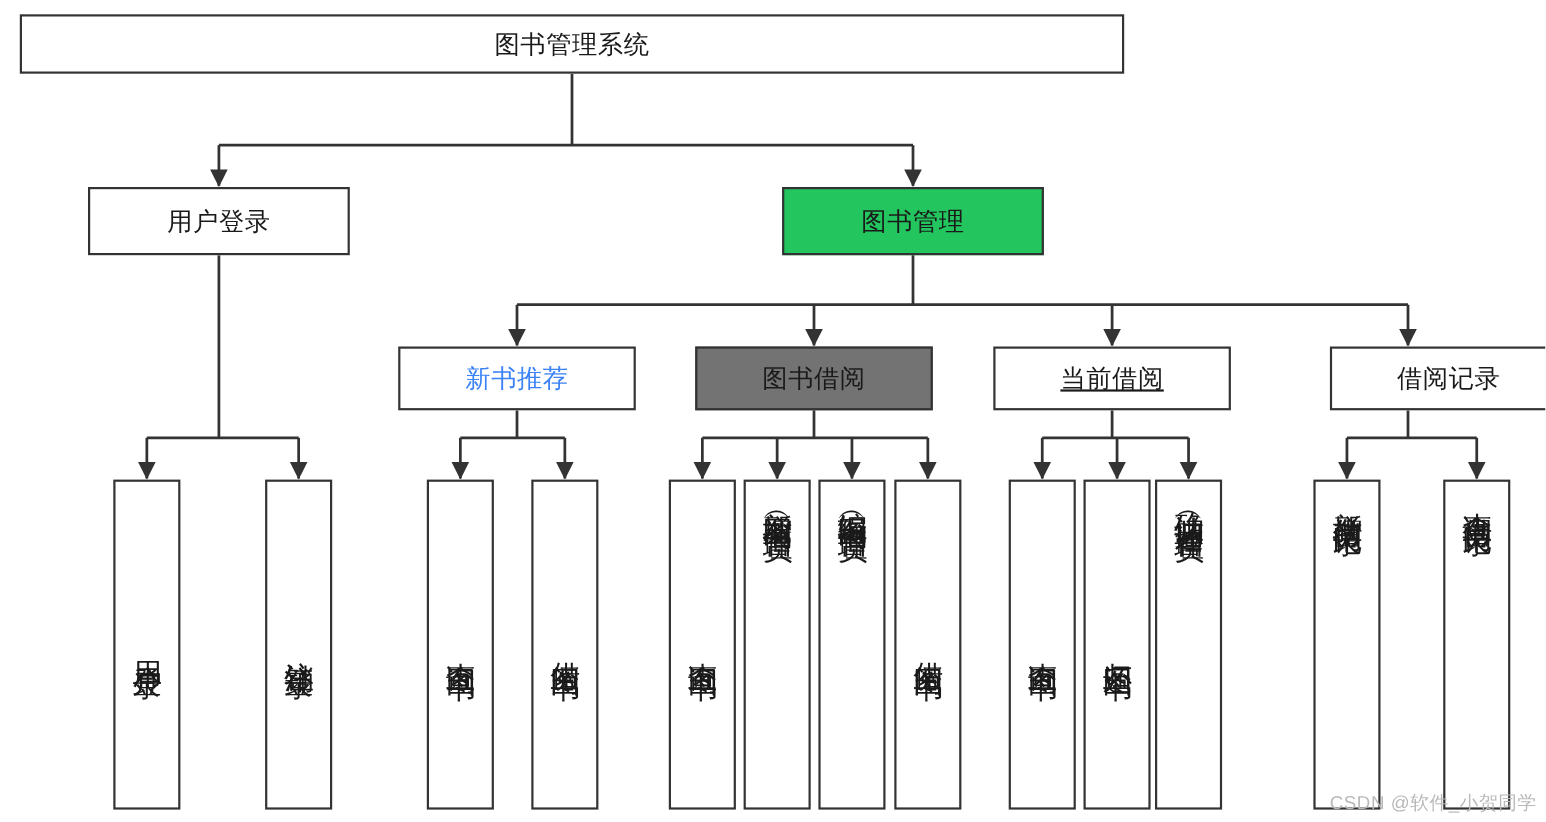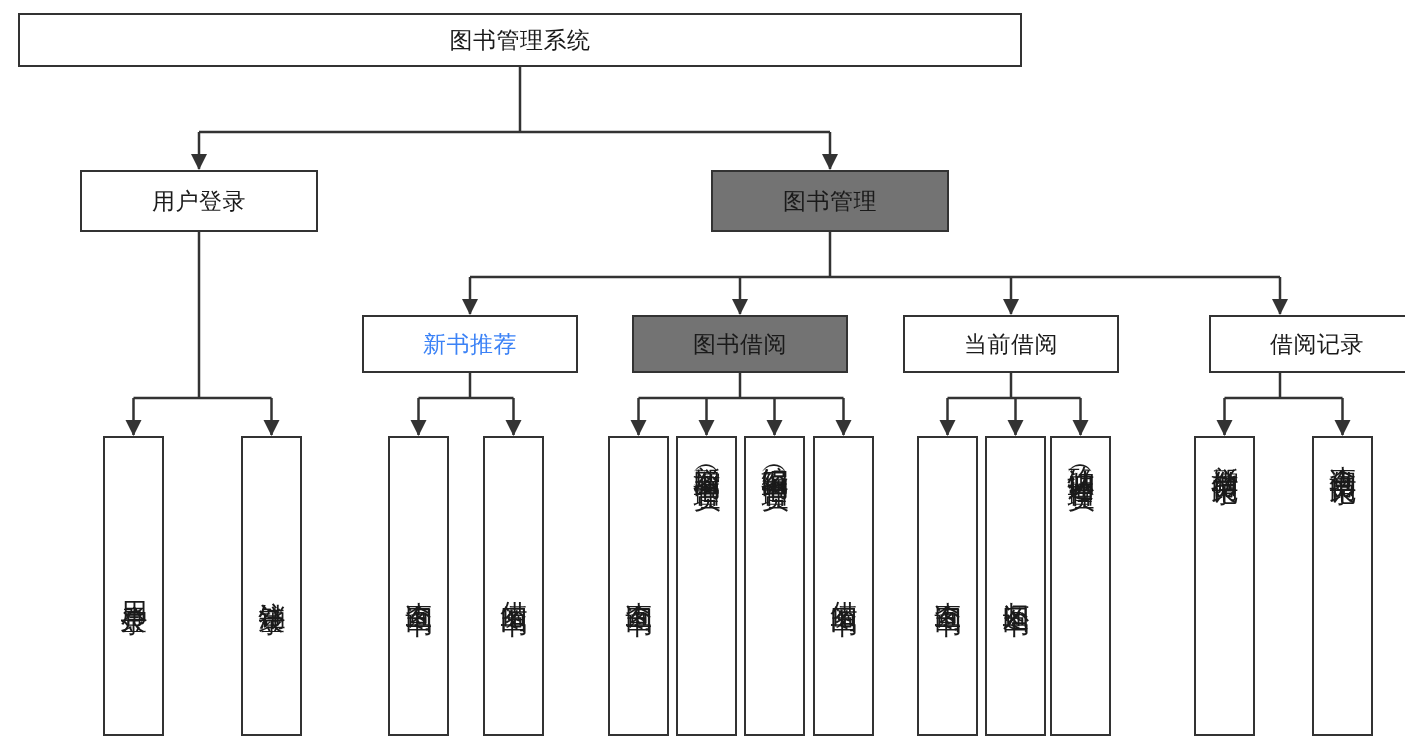--- a/index.html
+++ b/index.html
@@ -128,30 +128,30 @@
       <path d="M 1342.5 398 L 1342.5 435" stroke="#333333" stroke-width="2.5" fill="none"></path>
       <polygon points="1334.5,420 1350.5,420 1342.5,436" fill="#333333"></polygon>
     </svg>
   <div id="nodes-layer">
       <div class="node horiz" style="left: 18px; top: 13px; width: 1004px; height: 54px; border-color: rgb(51, 51, 51); background: rgb(255, 255, 255); color: rgb(26, 26, 26);">
         <span class="lbl">图书管理系统</span>
       </div>
       <div class="node horiz" style="left: 80px; top: 170px; width: 238px; height: 62px; border-color: rgb(51, 51, 51); background: rgb(255, 255, 255); color: rgb(26, 26, 26);">
         <span class="lbl">用户登录</span>
       </div>
-      <div class="node horiz" style="left: 711px; top: 170px; width: 238px; height: 62px; border-color: rgb(51, 51, 51); background: #737373; color: rgb(26, 26, 26);">
+      <div class="node horiz" style="left: 711px; top: 170px; width: 238px; height: 62px; border-color: rgb(51, 51, 51); background: #22c55e; color: rgb(26, 26, 26);">
         <span class="lbl">图书管理</span>
       </div>
       <div class="node horiz" style="left: 362px; top: 315px; width: 216px; height: 58px; border-color: rgb(51, 51, 51); background: rgb(255, 255, 255); color: #3b82f6;">
         <span class="lbl">新书推荐</span>
       </div>
       <div class="node horiz" style="left: 632px; top: 315px; width: 216px; height: 58px; border-color: rgb(51, 51, 51); background: #737373; color: rgb(26, 26, 26);">
         <span class="lbl">图书借阅</span>
       </div>
-      <div class="node horiz" style="left: 903px; top: 315px; width: 216px; height: 58px; border-color: rgb(51, 51, 51); background: rgb(255, 255, 255); color: rgb(26, 26, 26);">
+      <div class="node horiz" style="left: 903px; top: 315px; width: 216px; height: 58px; border-color: rgb(51, 51, 51); background: rgb(255, 255, 255); color: rgb(26, 26, 26); text-decoration: underline;">
         <span class="lbl">当前借阅</span>
       </div>
       <div class="node horiz" style="left: 1172px; top: 315px; width: 216px; height: 58px; border-color: rgb(51, 51, 51); background: rgb(255, 255, 255); color: rgb(26, 26, 26); margin-left: 37px;">
         <span class="lbl">借阅记录</span>
       </div>
       <div class="node vert centered" style="left: 103px; top: 436px; width: 61px; height: 300px; border-color: rgb(51, 51, 51); background: rgb(255, 255, 255); color: rgb(26, 26, 26);">
         <span class="lbl">用户登录</span>
       </div>
       <div class="node vert centered" style="left: 241px; top: 436px; width: 61px; height: 300px; border-color: rgb(51, 51, 51); background: rgb(255, 255, 255); color: rgb(26, 26, 26);">
         <span class="lbl">注销登录</span>
@@ -183,13 +183,14 @@
       <div class="node vert" style="left: 1050px; top: 436px; width: 61px; height: 300px; border-color: rgb(51, 51, 51); background: rgb(255, 255, 255); color: rgb(26, 26, 26);">
         <span class="lbl">确认归还（管理员）</span>
       </div>
       <div class="node vert" style="left: 1194px; top: 436px; width: 61px; height: 300px; border-color: rgb(51, 51, 51); background: rgb(255, 255, 255); color: rgb(26, 26, 26);">
         <span class="lbl">新增借阅记录</span>
       </div>
       <div class="node vert" style="left: 1312px; top: 436px; width: 61px; height: 300px; border-color: rgb(51, 51, 51); background: rgb(255, 255, 255); color: rgb(26, 26, 26);">
         <span class="lbl">查询借阅记录</span>
       </div>
     </div>
+  <div id="watermark" style="color: rgb(185, 185, 185);">CSDN @软件_小贺同学</div>
 </div>
 
 </body></html>

